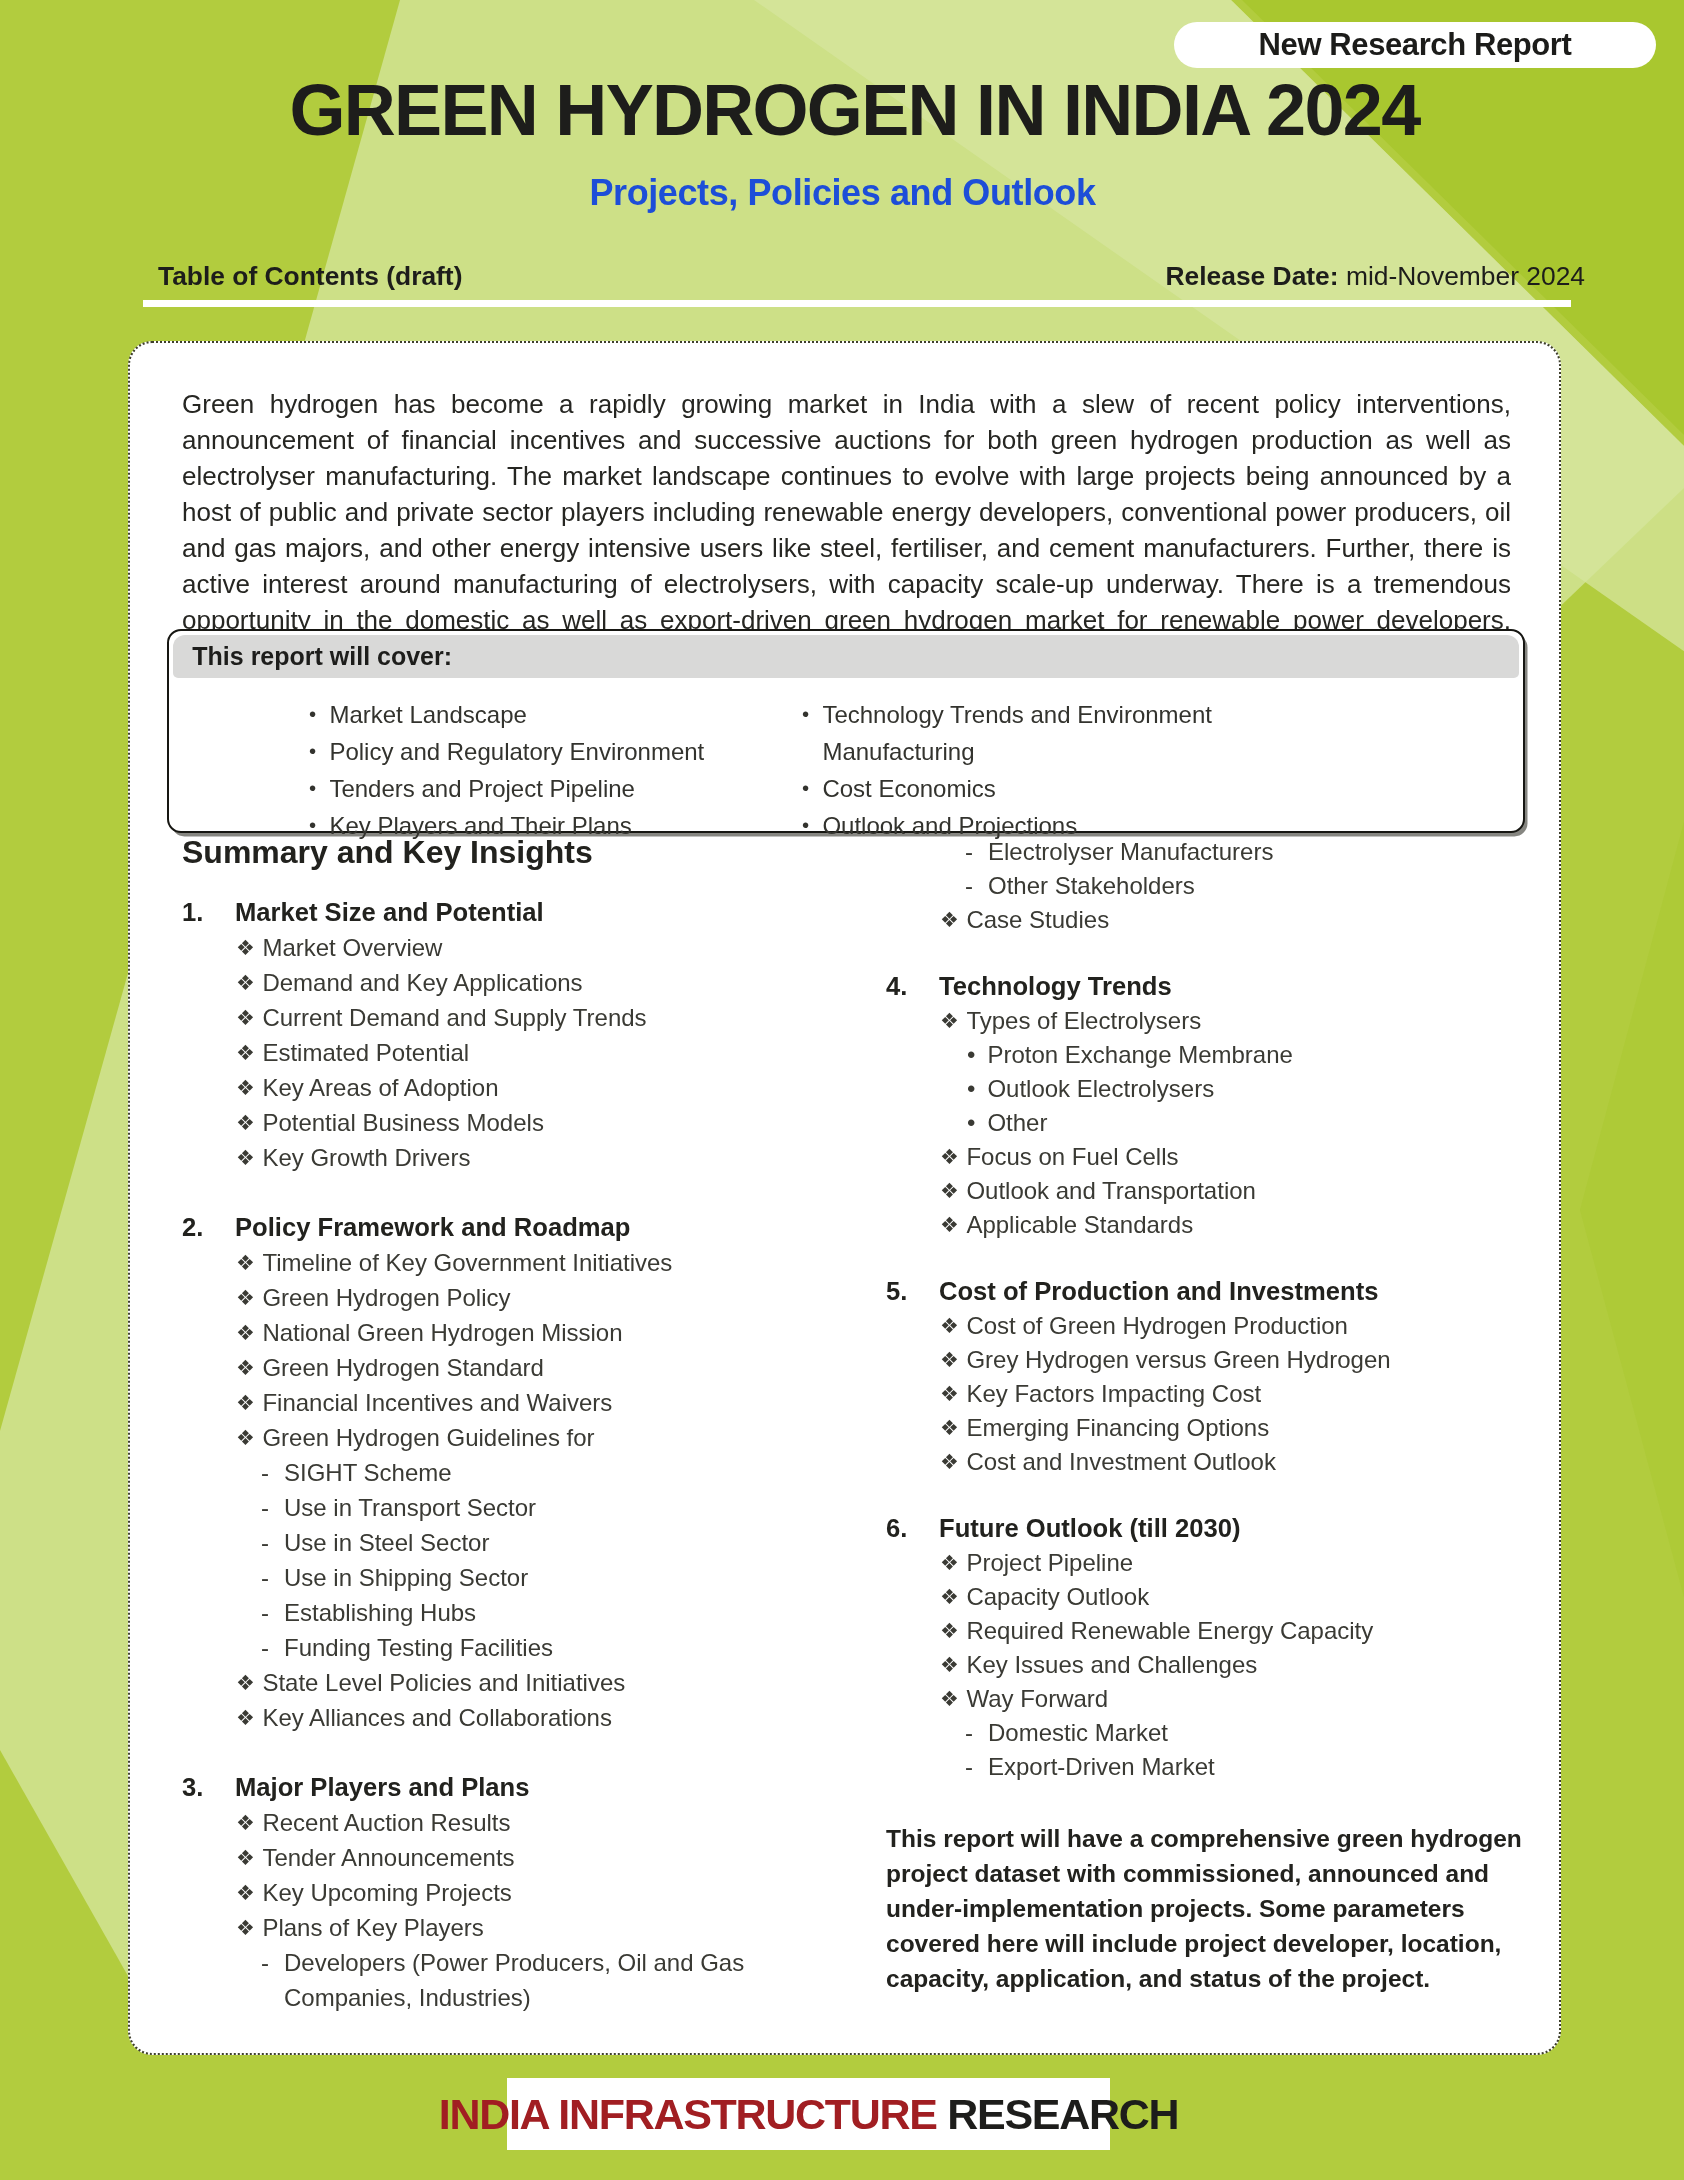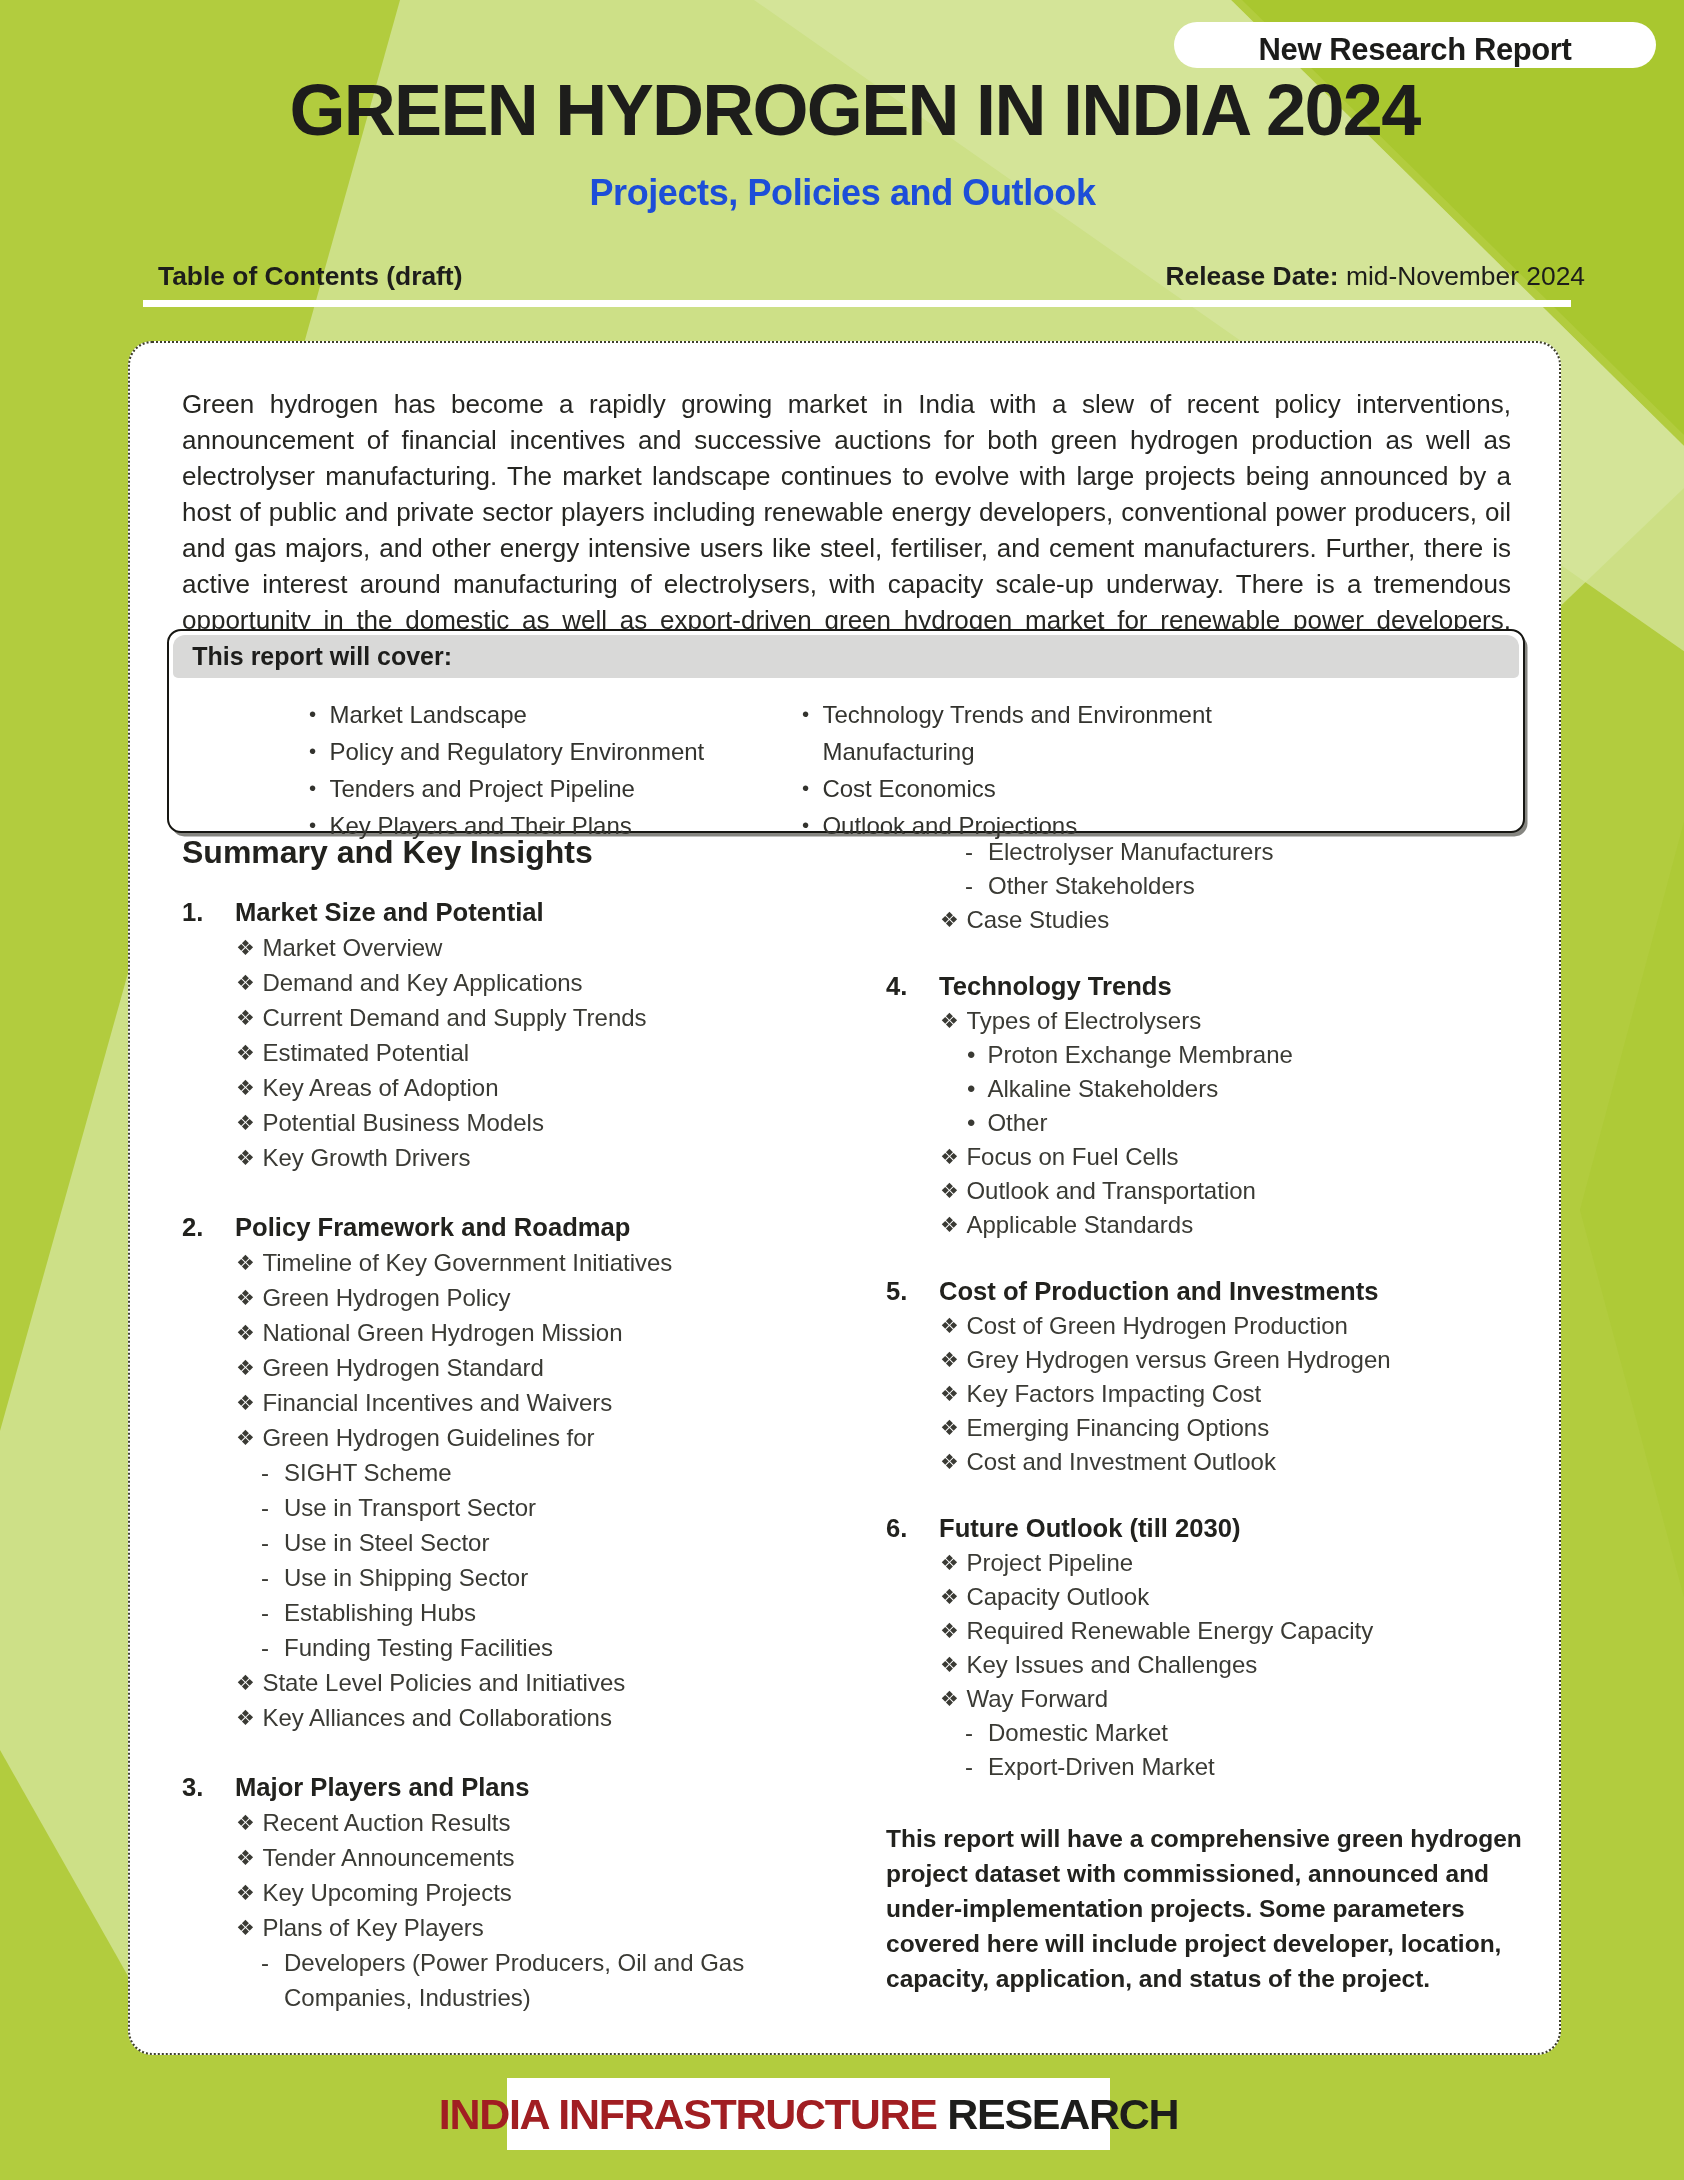--- a/index.html
+++ b/index.html
@@ -5,21 +5,21 @@
   html,body{margin:0;padding:0;}
   body{font-family:"Liberation Sans","DejaVu Sans",sans-serif;}
   .page{position:relative;width:1685px;height:2181px;overflow:hidden;background:var(--bg-base,#b2cc3e);}
   .bg{position:absolute;inset:0;}
   .bg-light{background:var(--bg-light,#cde087);clip-path:polygon(400px 0,1231px 0,1685px 447px,1685px 487px,128px 1976px,0 1750px,0 1431px);}
   .bg-lighter{background:var(--bg-lighter,#d6e59d);opacity:.75;clip-path:polygon(754px 0,1231px 0,1685px 447px,1685px 652px);}
   .bg-corner{background:var(--bg-dark,#a9c72f);clip-path:polygon(1242px 0,1685px 0,1685px 436px);}
   .bg-rightwedge{background:var(--bg-dark,#a9c72f);opacity:.45;clip-path:polygon(1685px 818px,1685px 1601px,1580px 1210px);}
 
   .badge{position:absolute;left:1174px;top:22px;width:482px;height:46px;background:#ffffff;border-radius:24px;
-    display:flex;align-items:flex-end;justify-content:center;font-weight:700;font-size:31px;color:#1c1c1a;letter-spacing:-0.4px;}
+    display:flex;align-items:center;justify-content:center;font-weight:700;font-size:31px;color:#1c1c1a;letter-spacing:-0.4px;}
 
   .title{position:absolute;left:12px;top:73px;width:100%;text-align:center;font-size:72px;font-weight:700;
     color:#1d1d1b;letter-spacing:-1.7px;line-height:1.05;}
   .subtitle{position:absolute;left:0;top:172px;width:100%;text-align:center;font-size:36px;font-weight:700;color:#1d4ed8;letter-spacing:-0.4px;}
 
   .tocrow{position:absolute;left:158px;top:261px;width:1427px;display:flex;justify-content:space-between;align-items:baseline;
     font-size:26.4px;color:#1d1d1b;}
   .tocrow .lbl{font-weight:700;}
   .tocrow .rel{font-weight:400;}
   .tocrow .rel b{font-weight:700;}
@@ -285,21 +285,21 @@
             <div class="it it-d">
               <span class="mk">❖</span>
               <span class="tx">Types of Electrolysers</span>
             </div>
             <div class="it it-b">
               <span class="mk">•</span>
               <span class="tx">Proton Exchange Membrane</span>
             </div>
             <div class="it it-b">
               <span class="mk">•</span>
-              <span class="tx">Alkaline Stakeholders</span>
+              <span class="tx">Outlook Electrolysers</span>
             </div>
             <div class="it it-b">
               <span class="mk">•</span>
               <span class="tx">Other</span>
             </div>
             <div class="it it-d">
               <span class="mk">❖</span>
               <span class="tx">Focus on Fuel Cells</span>
             </div>
             <div class="it it-d">

